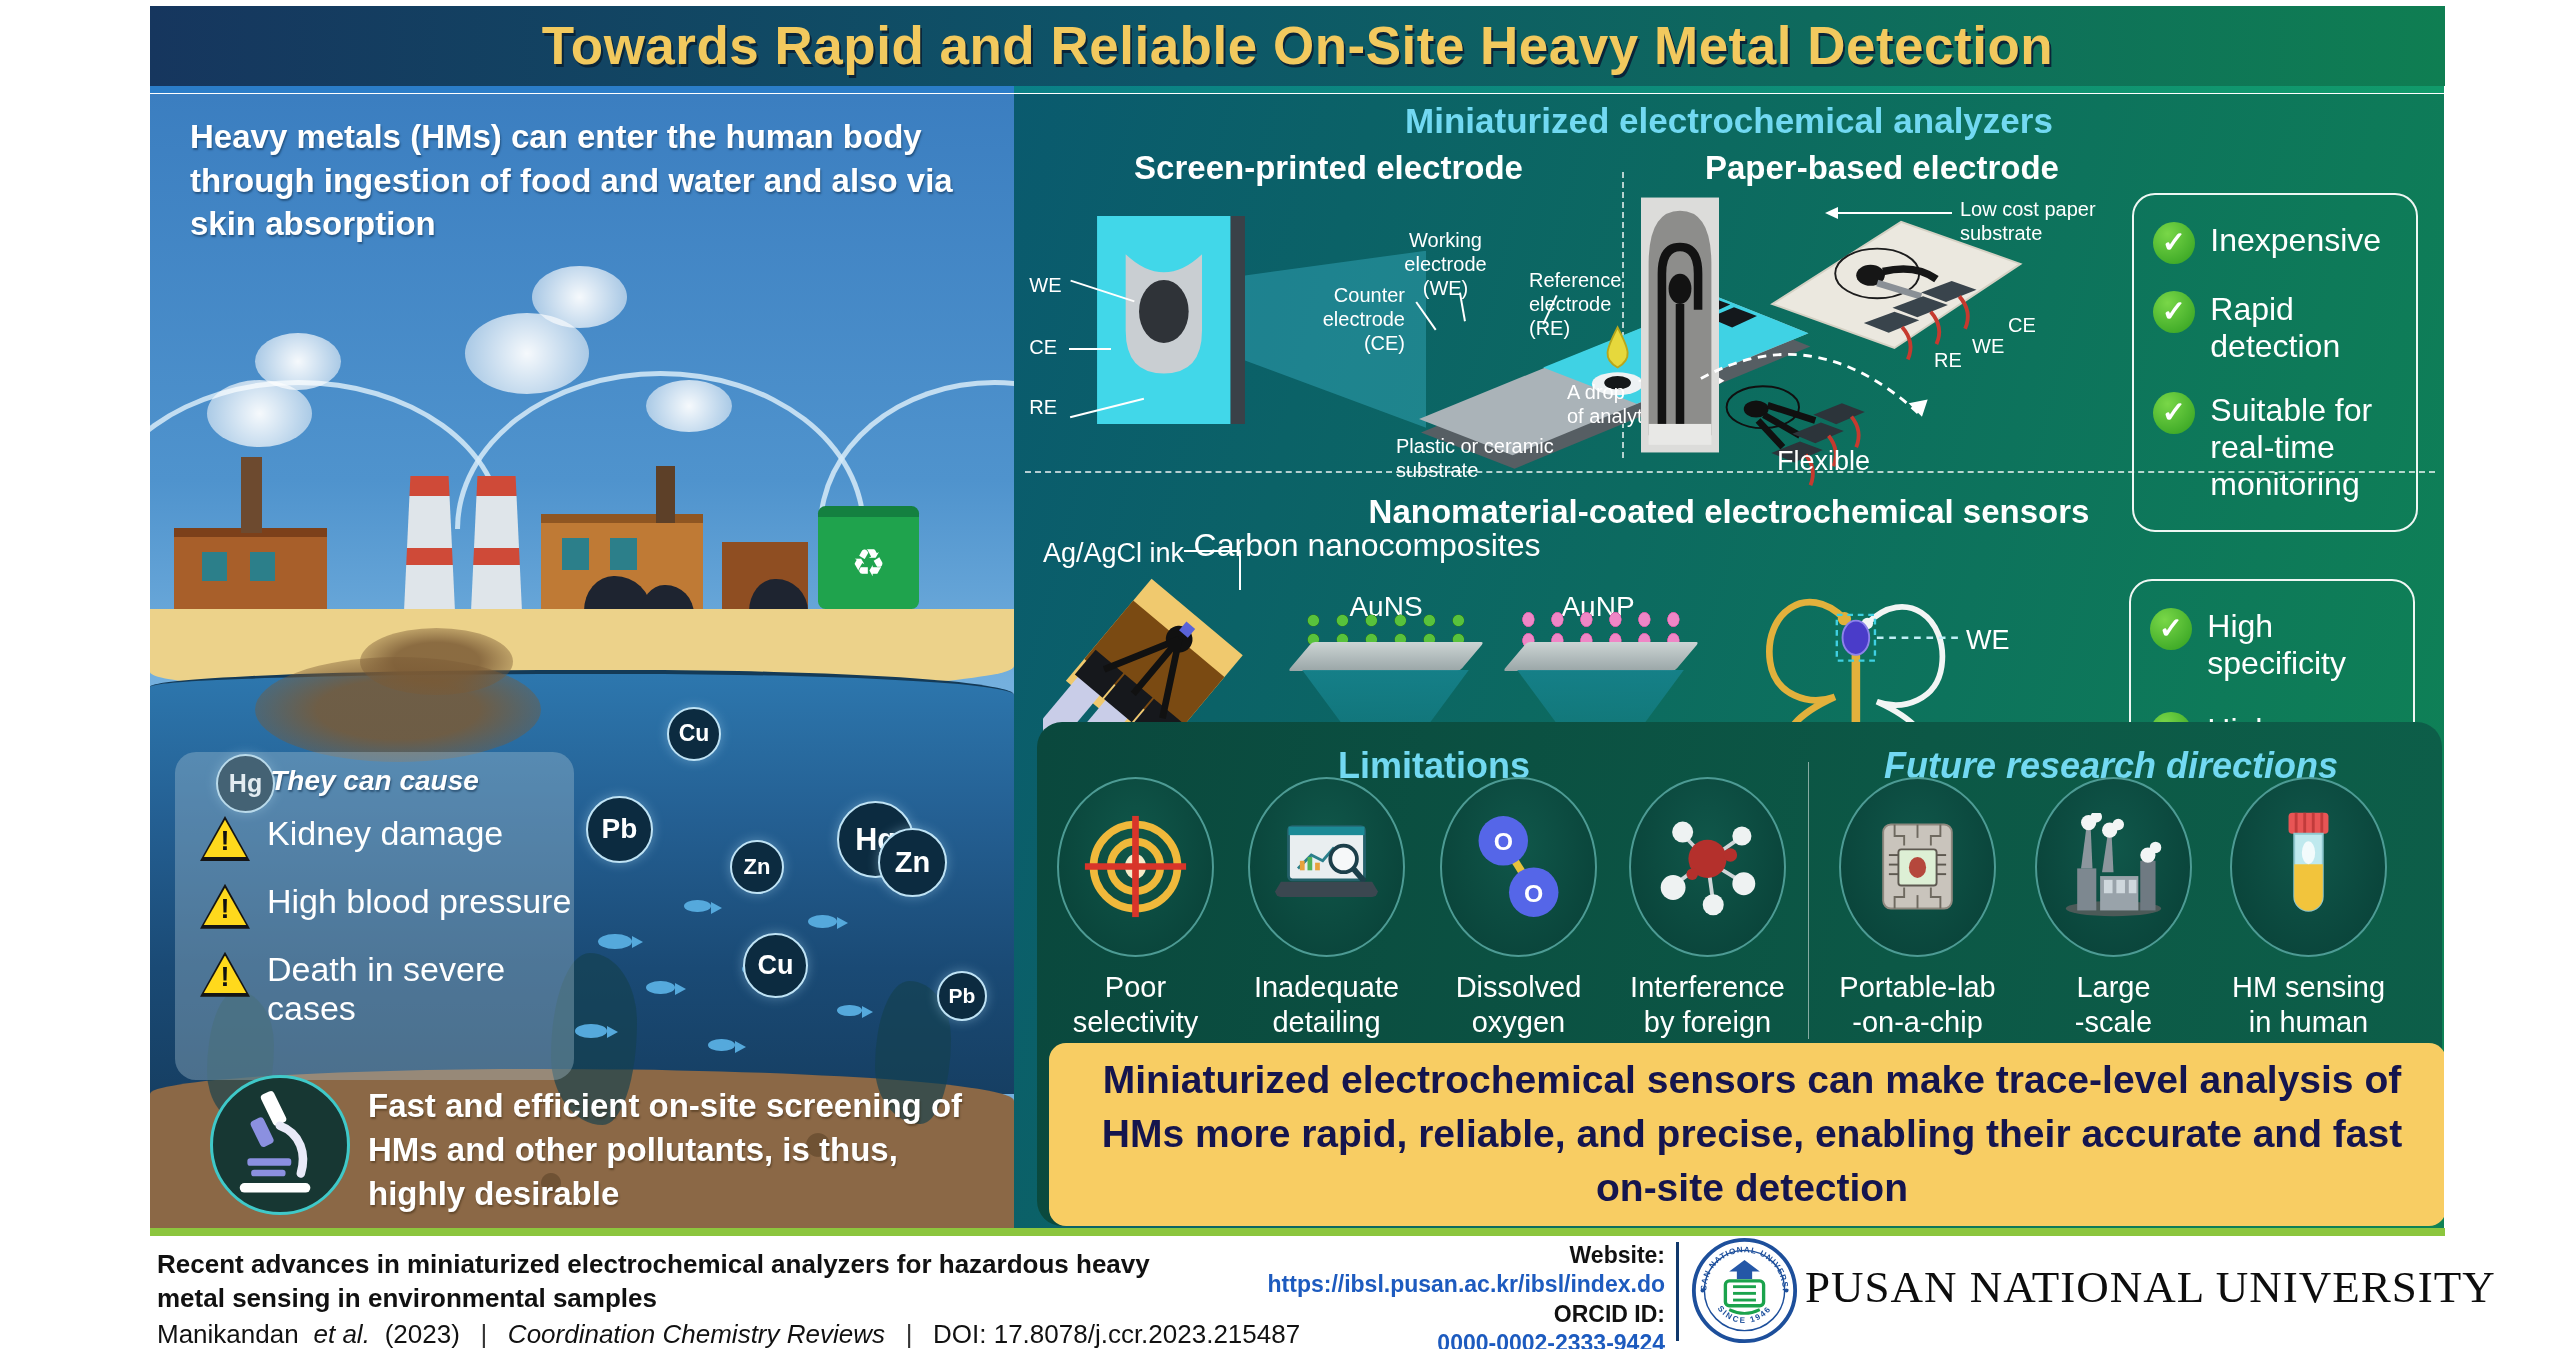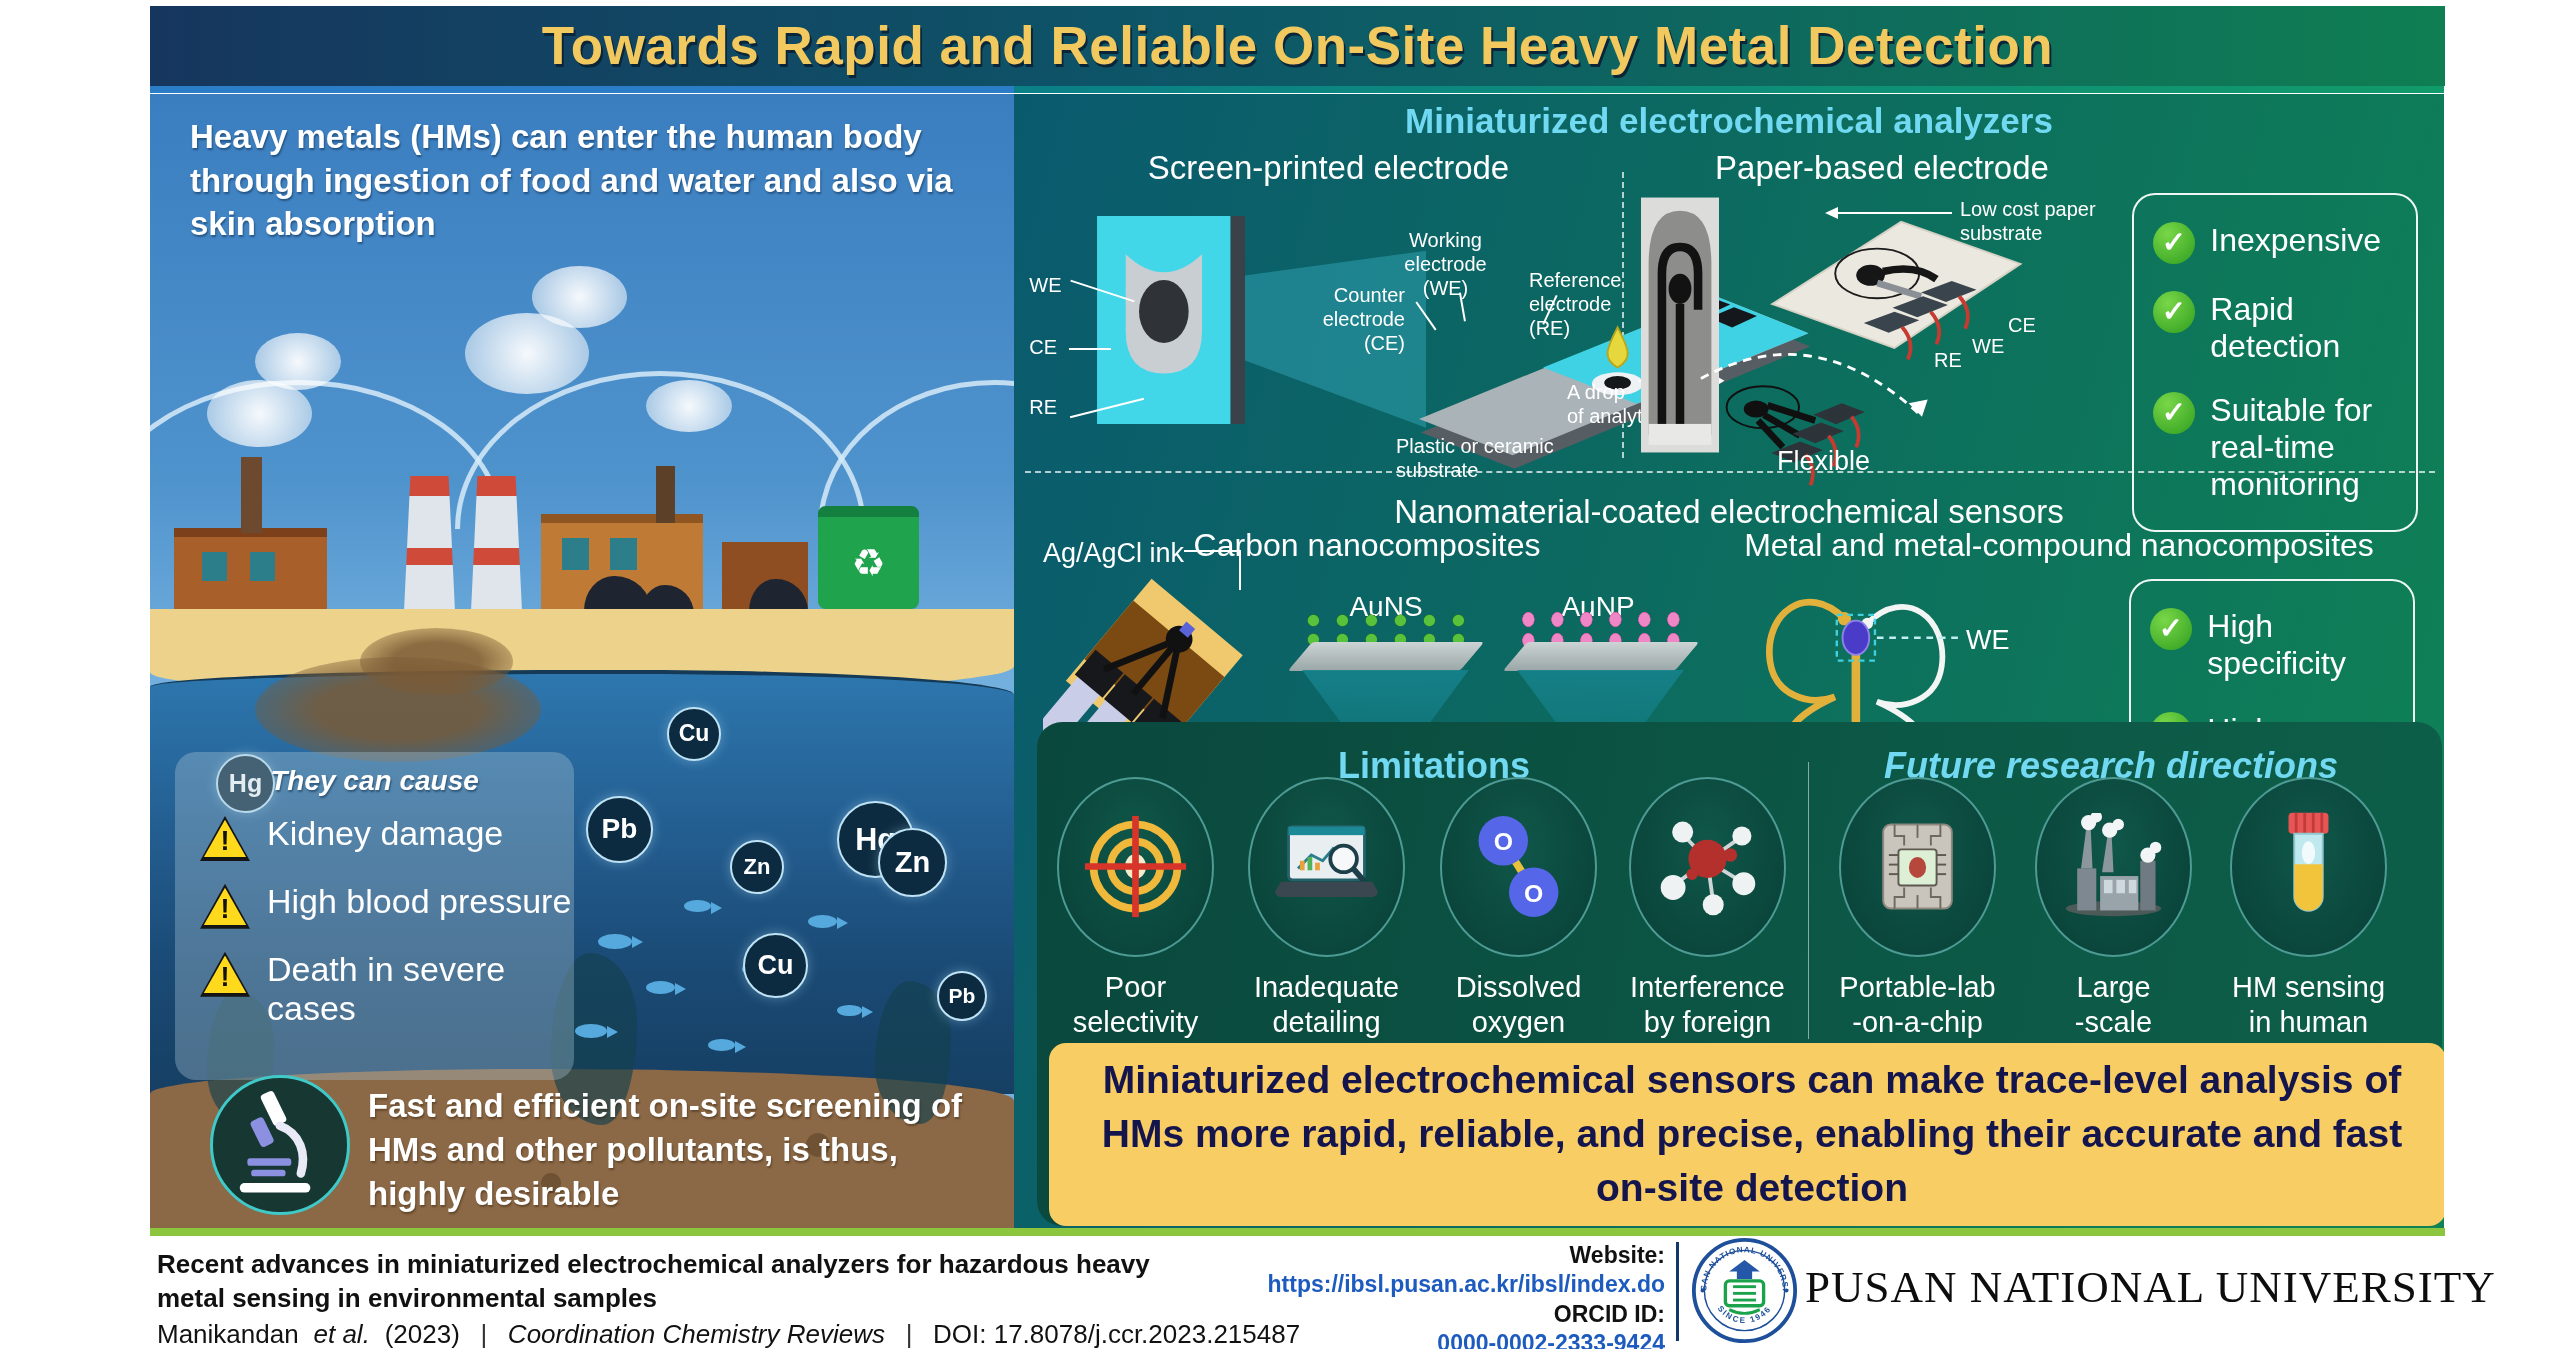--- a/index.html
+++ b/index.html
@@ -58,21 +58,21 @@
         display:flex;align-items:flex-end;justify-content:center;font-weight:900;color:#111;font-size:27px;line-height:1;padding-bottom:1.9px;box-sizing:border-box;}
   .micro-circle{position:absolute;left:60px;top:981px;width:134px;height:134px;border-radius:50%;
         background:#173733;border:3.8px solid #3fc9c9;}
   .screening{position:absolute;left:218px;top:990px;width:611px;color:#fff;font-weight:bold;
         font-size:33px;line-height:1.34;text-shadow:1px 1.9px 1.9px rgba(40,25,5,.4);}
   
   #right-panel{position:absolute;left:864px;top:88px;width:1430px;height:1134px;overflow:hidden;
         background:linear-gradient(105deg,#0a5a6e 0%,#0c6a60 42%,#0f8355 100%);}
   .rp-heading{position:absolute;left:0;top:7.6px;width:1430px;text-align:center;
         color:#72d9f2;font-size:35px;font-weight:bold;}
-  .sec-title{position:absolute;text-align:center;color:#fff;font-size:33px;font-weight:normal;}
+  .sec-title{position:absolute;text-align:center;color:#fff;font-size:33px;font-weight:bold;}
   .dash-v{position:absolute;border-left:2.9px dashed rgba(255,255,255,.7);}
   .dash-h{position:absolute;border-top:2.9px dashed rgba(255,255,255,.7);}
   .lbl{position:absolute;color:#fff;font-size:20px;line-height:1.2;}
   .lbl-line{position:absolute;background:#fff;height:1.9px;}
   .beam{position:absolute;left:231px;top:157px;width:181px;height:177px;
         background:rgba(72,203,227,.32);clip-path:polygon(0 14%,100% 0,100% 100%,0 62%);}
   .benefit-box{position:absolute;border:2.9px solid #eef7f3;border-radius:23px;
         padding:27px 19px;display:flex;flex-direction:column;gap:27px;color:#fff;font-size:32px;box-sizing:border-box;}
   .chk{display:flex;gap:15.3px;align-items:flex-start;line-height:1.16;}
   .chk .ball{width:42px;height:42px;border-radius:50%;flex:0 0 42px;
@@ -368,21 +368,20 @@
     <div class="lbl" style="left:527px;top:496px;width:114px;text-align:center;font-size:28px;">AuNP</div>
     <div class="dots green" style="left:286px;top:517px;width:172px;"></div>
     <div class="platform" style="left:286px;top:548px;"></div>
     <div class="dots pink" style="left:501px;top:515px;width:172px;"></div>
     <div class="platform" style="left:501px;top:548px;"></div>
     <div class="funnel" style="left:288px;top:576px;"></div>
     <div class="funnel" style="left:503px;top:576px;"></div>
     <div class="sensor" style="left:277px;top:670px;"></div>
     <div class="sensor" style="left:491px;top:670px;"></div>
 
-    <div class="sec-title" style="left:668px;top:433px;width:754px;font-weight:normal;font-size:32px;">Metal and metal-compound nanocomposites</div>
     <svg class="abs" style="left:735px;top:477px;" width="229" height="267" viewBox="0 0 240 280">
       <path d="M100,50 C60,10 15,45 22,95 C27,130 62,142 90,132 C55,148 28,168 40,205 C52,240 95,242 100,220" stroke="#e2b13c" stroke-width="7" fill="none" stroke-linecap="round"></path>
       <circle cx="100" cy="50" r="7" fill="#e2b13c"></circle>
       <circle cx="100" cy="220" r="7" fill="#e2b13c"></circle>
       <path d="M124,55 C164,15 209,50 202,100 C197,135 162,147 134,137 C169,153 196,173 184,210 C172,245 129,247 124,225" stroke="#f2f5f4" stroke-width="6" fill="none" stroke-linecap="round"></path>
       <circle cx="124" cy="55" r="6" fill="#f2f5f4"></circle>
       <circle cx="124" cy="225" r="6" fill="#f2f5f4"></circle>
       <line x1="112" y1="72" x2="112" y2="228" stroke="#e2b13c" stroke-width="9" stroke-linecap="round"></line>
       <circle cx="112" cy="232" r="8" fill="#e2b13c"></circle>
       <ellipse cx="112" cy="70" rx="14" ry="18" fill="#4a3cc9" stroke="#8d83ea" stroke-width="2"></ellipse>

